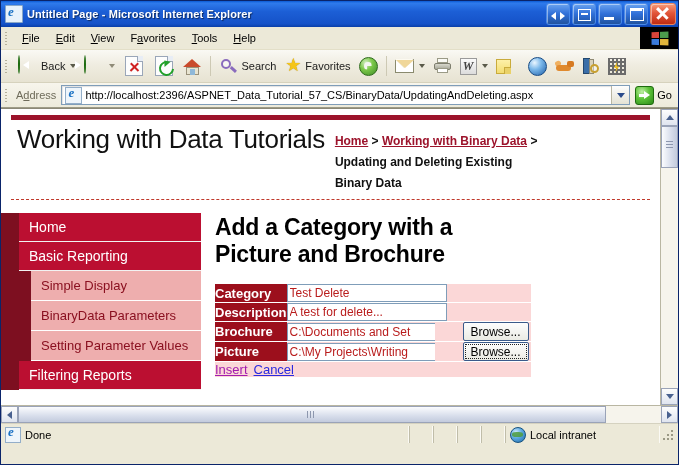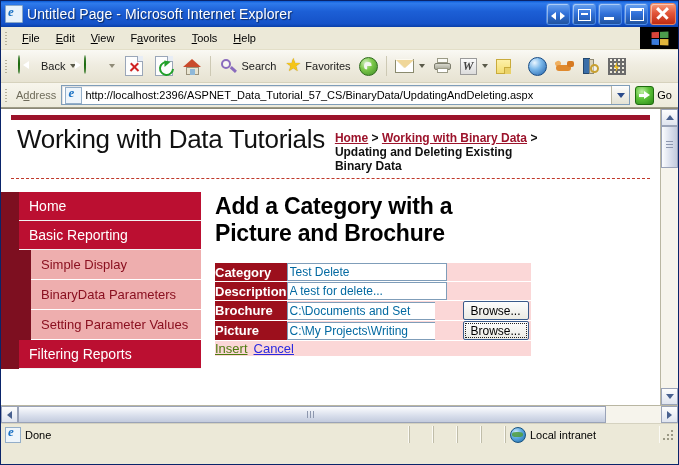--- a/index.html
+++ b/index.html
@@ -22,21 +22,21 @@
   .title-icon{
     width:16px;height:16px;margin-right:4px;flex:0 0 auto;position:relative;
     background:#e8f2fb;border:1px solid #8aa8c8;border-radius:1px;
   }
   .title-icon:after{
     content:"e";position:absolute;left:2px;top:-2px;
     font-family:"Liberation Serif",serif;font-style:italic;font-weight:bold;
     font-size:13px;color:#1b72c4;
   }
   .title-text{
-    color:#fff;font-weight:normal;font-size:14px;
+    color:#fff;font-weight:bold;font-size:11px;
     text-shadow:1px 1px 1px rgba(0,0,0,.55);
     white-space:nowrap;flex:1 1 auto;letter-spacing:.1px;
   }
   .tb-buttons{display:flex;align-items:center;gap:2px;}
   .tbtn{
     width:22px;height:20px;border:1px solid #4a8ae8;border-radius:3px;
     background:linear-gradient(180deg,#6ba4f0 0%,#2f6fd8 50%,#21539f 100%);
     position:relative;box-shadow:inset 1px 1px 0 rgba(255,255,255,.45);
   }
   .tbtn.close{
@@ -204,21 +204,21 @@
     position:relative;height:296px;background:#fff;
     border-top:1px solid #8b8877;display:flex;overflow:hidden;
   }
   .page{
     flex:1 1 auto;position:relative;overflow:hidden;background:#fff;
   }
   .page-inner{position:relative;padding:0;}
   .topbar-red{height:5px;background:#9c132b;margin:6px 10px 0 10px;}
   .header-row{display:flex;align-items:flex-start;padding:2px 14px 0 16px;gap:10px;}
   .site-title{font-size:26px;color:#111;white-space:nowrap;letter-spacing:-.3px;line-height:34px;}
-  .breadcrumb{font-size:12px;line-height:14px;padding-top:9px;max-width:215px;font-weight:bold;}
+  .breadcrumb{font-size:12px;line-height:21px;padding-top:9px;max-width:215px;font-weight:bold;}
   .breadcrumb a{color:#9c132b;text-decoration:underline;}
   .breadcrumb .sep{color:#111;font-weight:bold;}
   .breadcrumb .cur{color:#111;}
   .dashed{border-top:1px dashed #c0392b;margin:5px 10px 0 10px;}
 
   .body-row{display:flex;align-items:flex-start;}
   
   .sidebar{width:200px;flex:0 0 auto;padding-top:13px;}
   .nav-accent{width:18px;background:#7d0f20;flex:0 0 auto;}
   .nav-accent.sub{width:30px;}
@@ -240,35 +240,35 @@
   }
   table.form{border-collapse:collapse;background:#fbd7d7;font-size:12px;}
   table.form td{padding:0;vertical-align:middle;}
   td.lbl{
     background:#9c0f1c;color:#fff;font-weight:bold;font-size:13px;
     padding:3px 6px 3px 5px;white-space:nowrap;border-bottom:1px solid #fff;
   }
   td.fld{background:#fbd7d7;padding:2px 0 2px 0;border-bottom:1px solid #fff;white-space:nowrap;}
   td.pad{background:#fbd7d7;border-bottom:1px solid #fff;}
   input.txt{
-    font-family:"Liberation Sans",sans-serif;font-size:12px;color:#0369a1;
+    font-family:"Liberation Sans",sans-serif;font-size:12px;color:#b91c1c;
     border:1px solid #7f9db9;background:#fff;height:18px;box-sizing:border-box;
     padding:1px 2px;width:160px;
   }
   .file-wrap{display:inline-flex;align-items:center;gap:26px;}
   input.file-txt{width:148px;border-right:none;}
   .browse{
     font-family:"Liberation Sans",sans-serif;font-size:12px;
     background:linear-gradient(180deg,#fdfdfd,#ebebe4);
     border:1px solid #3a5a8a;border-radius:2px;
     padding:1px 7px;height:19px;box-sizing:border-box;color:#000;margin-left:2px;
   }
   .browse.focused{outline:1px dotted #222;outline-offset:-3px;}
   td.links{background:#fbd7d7;padding:2px 4px 2px 4px;font-size:13px;}
-  td.links a.insert{color:#4d7c0f;}
+  td.links a.insert{color:#a21caf;}
   td.links a.cancel{color:#2a2ae0;text-decoration:underline;margin-left:6px;}
 
   
   .vscroll{
     width:17px;flex:0 0 auto;background:#f4f2e8;
     border-left:1px solid #b9b6a2;display:flex;flex-direction:column;
   }
   .sb-btn{height:17px;flex:0 0 auto;
     background:linear-gradient(180deg,#fdfdfd,#dfe4ef);border:1px solid #9aa3b8;
     box-sizing:border-box;display:flex;align-items:center;justify-content:center;}

